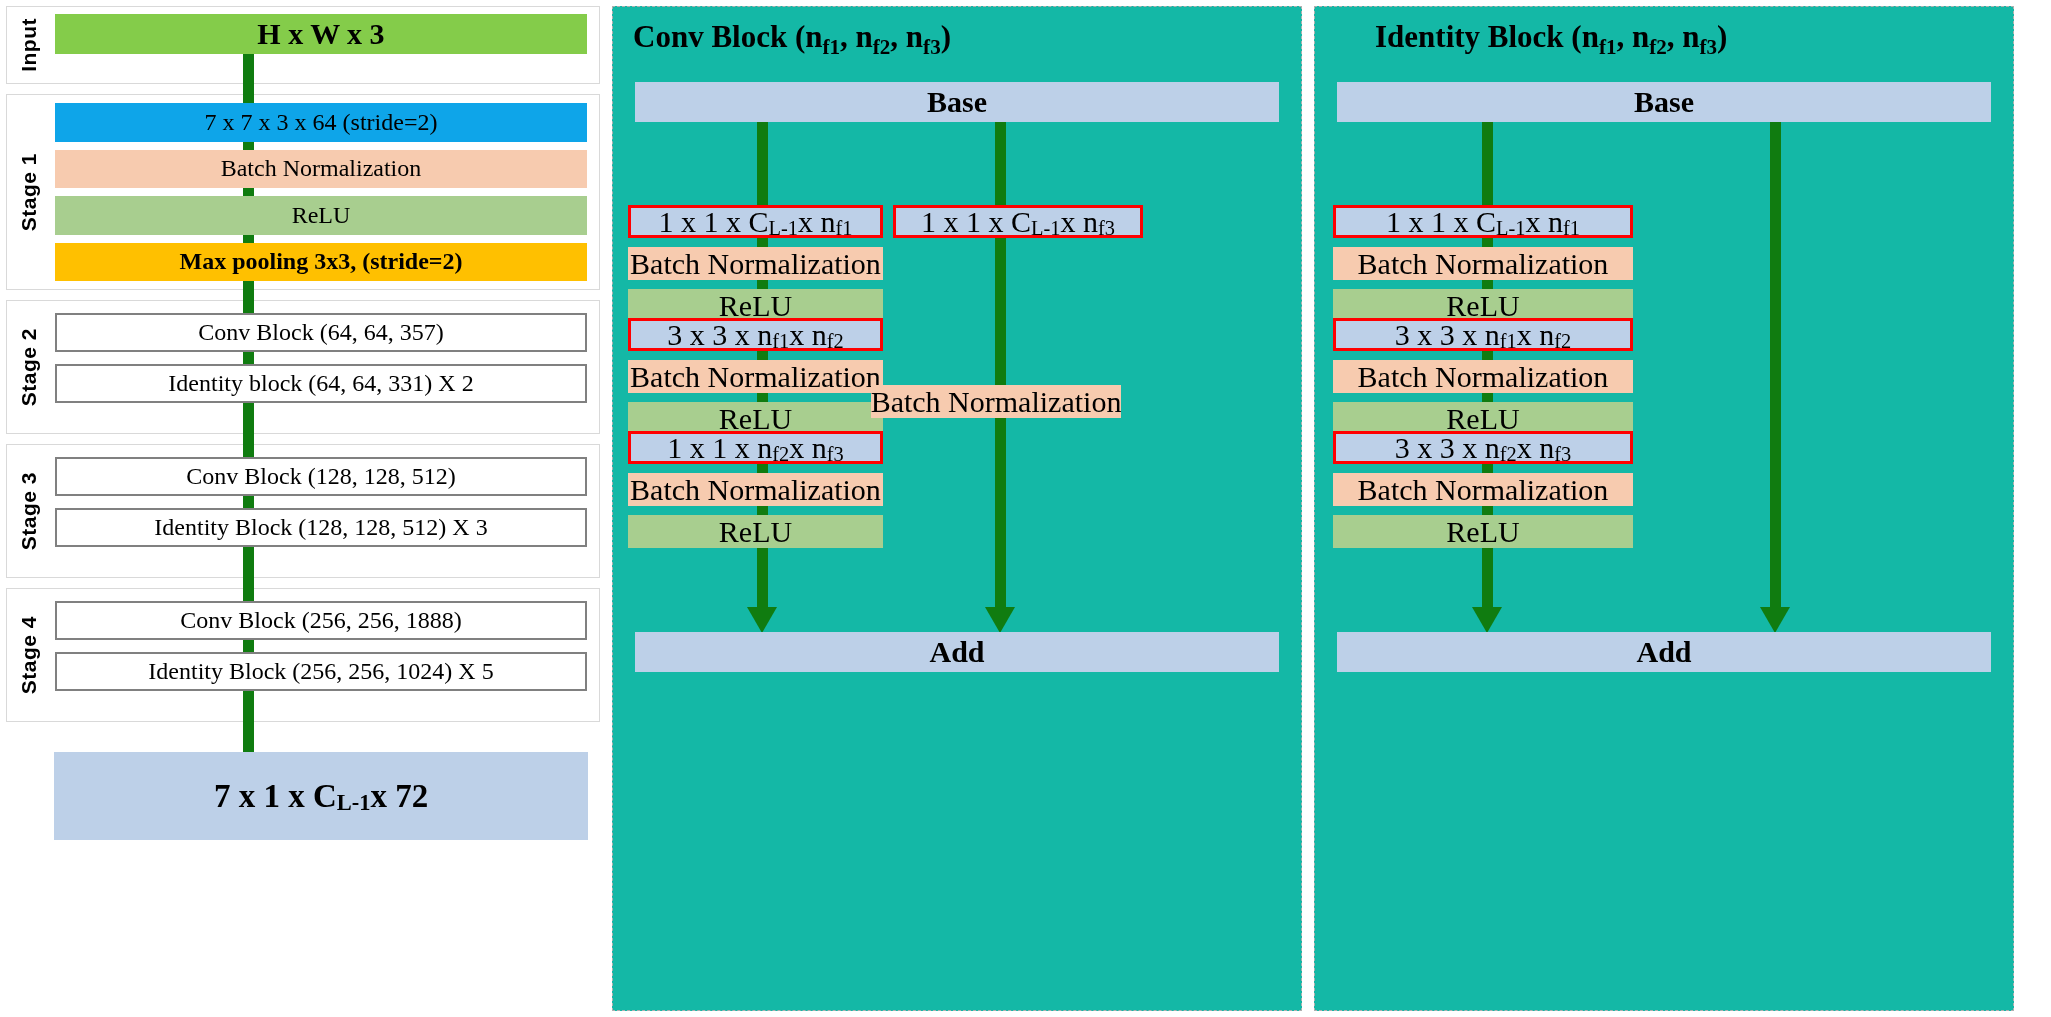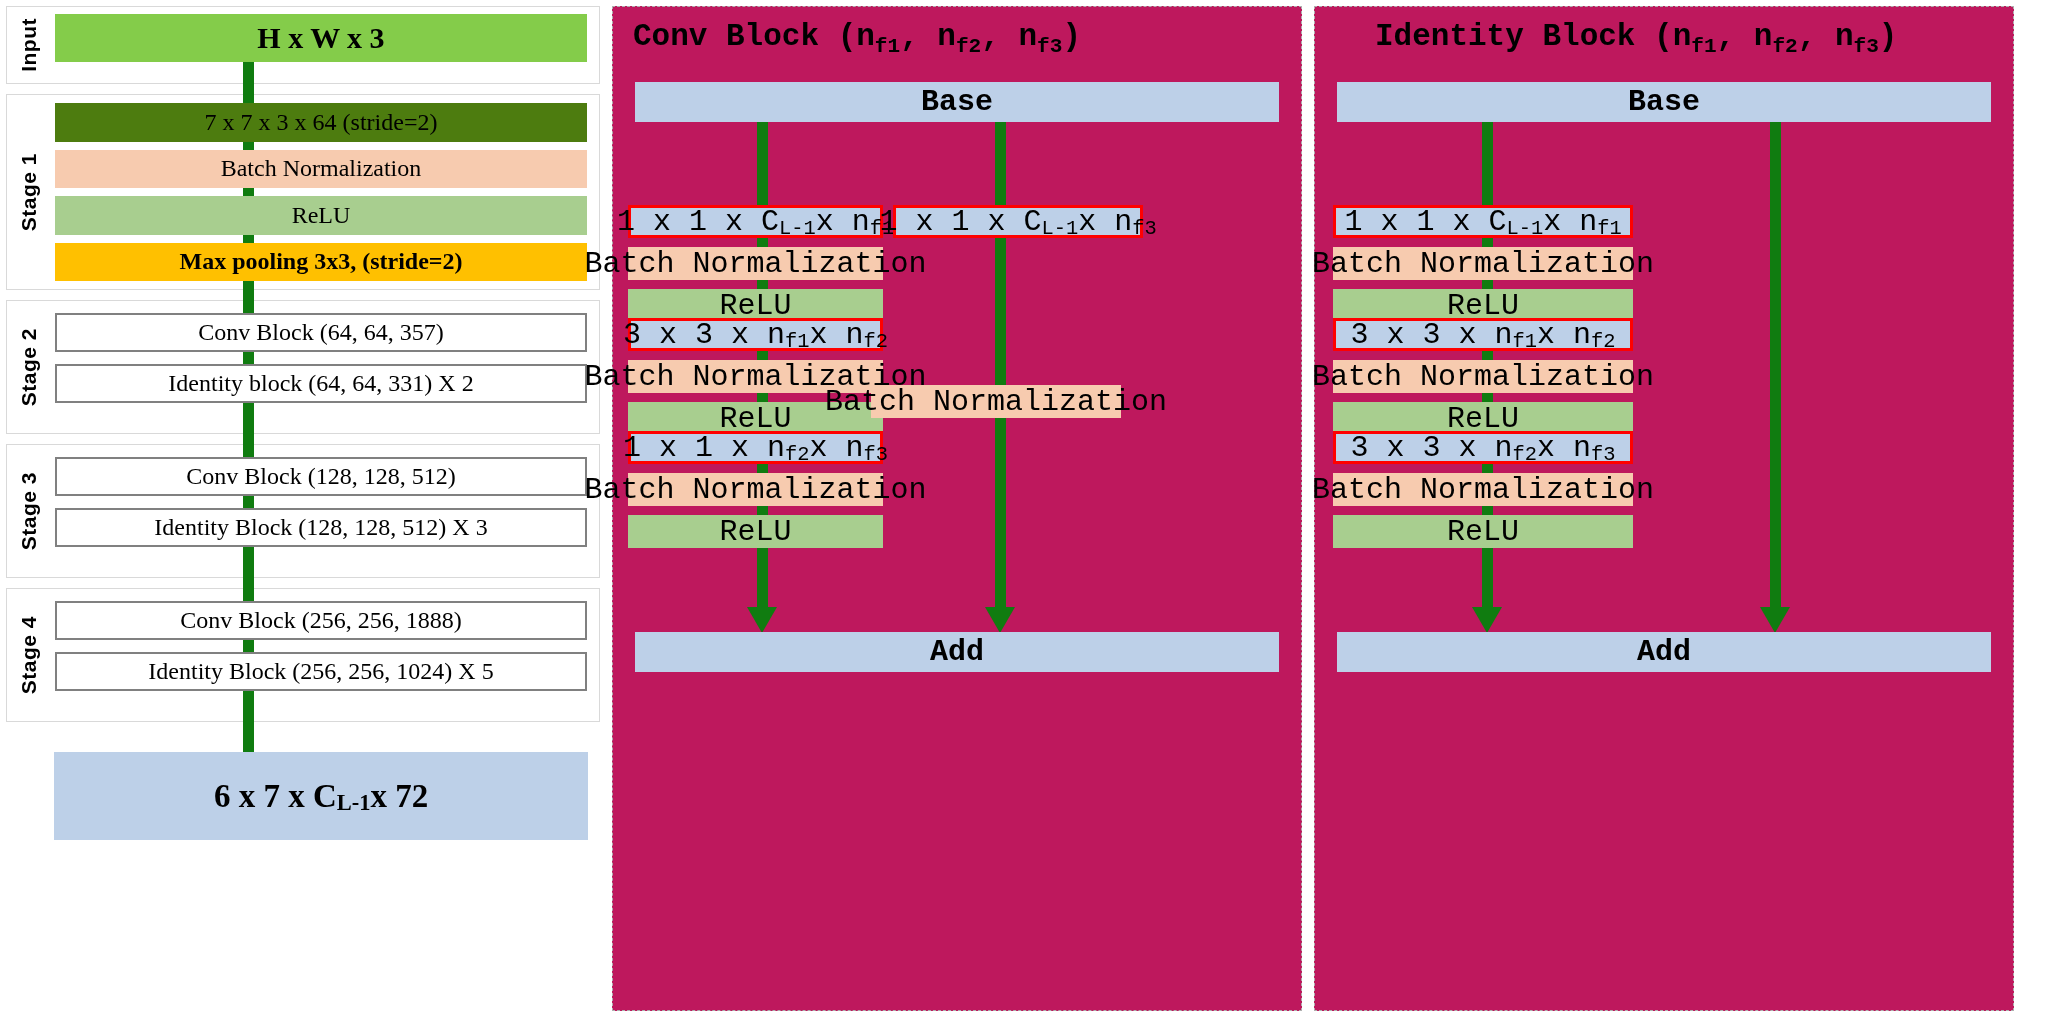--- a/index.html
+++ b/index.html
@@ -68,23 +68,23 @@
     height: 39px;
     display: flex;
     align-items: center;
     justify-content: center;
     font-size: 24px;
     color: #000;
     white-space: nowrap;
     z-index: 2;
     box-sizing: border-box;
   }
-  .bar.tall { height: 48px; }
+  .bar.tall { height: 40px; }
   .bar-green-bright { background: #84cc4a; font-weight: bold; font-size: 30px; }
-  .bar-blue   { background: #4d7c0f; }
+  .bar-blue   { background: #0ea5e9; }
   .bar-peach  { background: #f7cbaf; }
   .bar-green  { background: #a8ce8f; }
   .bar-orange { background: #ffc000; font-weight: bold; }
   .bar-outline {
     background: #ffffff;
     border: 2px solid #808080;
   }
   .bar-bigblue {
     background: #bdd0e8;
     font-weight: bold;
@@ -109,22 +109,21 @@
     z-index: 1;
   }
 
   
   .panel {
     position: relative;
     border: 1px dashed #b0b0b0;
     box-sizing: border-box;
     height: 1005px;
     margin: 6px 0 0 12px;
-    background: #be185d;
-    font-family: Liberation Mono, monospace;
+    background: #14b8a6;
   }
   .panel-conv { flex: 0 0 690px; width: 690px; }
   .panel-ident { flex: 0 0 700px; width: 700px; }
   .panel-title {
     position: absolute;
     left: 20px;
     top: 12px;
     font-size: 31px;
     font-weight: bold;
     color: #000;
@@ -252,21 +251,21 @@
         <span>Stage 4</span>
       </div>
       <div class="stage-body" style="gap:12px; padding-top:12px;">
         <div class="bar bar-outline">Conv Block (256, 256, 1888)</div>
         <div class="bar bar-outline">Identity Block (256, 256, 1024) X 5</div>
       </div>
     </div>
 
     <div style="padding:20px 12px 0 48px;">
       <div class="bar bar-bigblue">
-        <span>6 x 7 x C</span>
+        <span>7 x 1 x C</span>
           <sub>L-1</sub>
           <span> x 72</span>
       </div>
     </div>
   </div>
 
   <div class="panel panel-conv">
     <div class="panel-title">
       Conv Block (n<sub>f1</sub>, n<sub>f2</sub>, n<sub>f3</sub>)
     </div>

